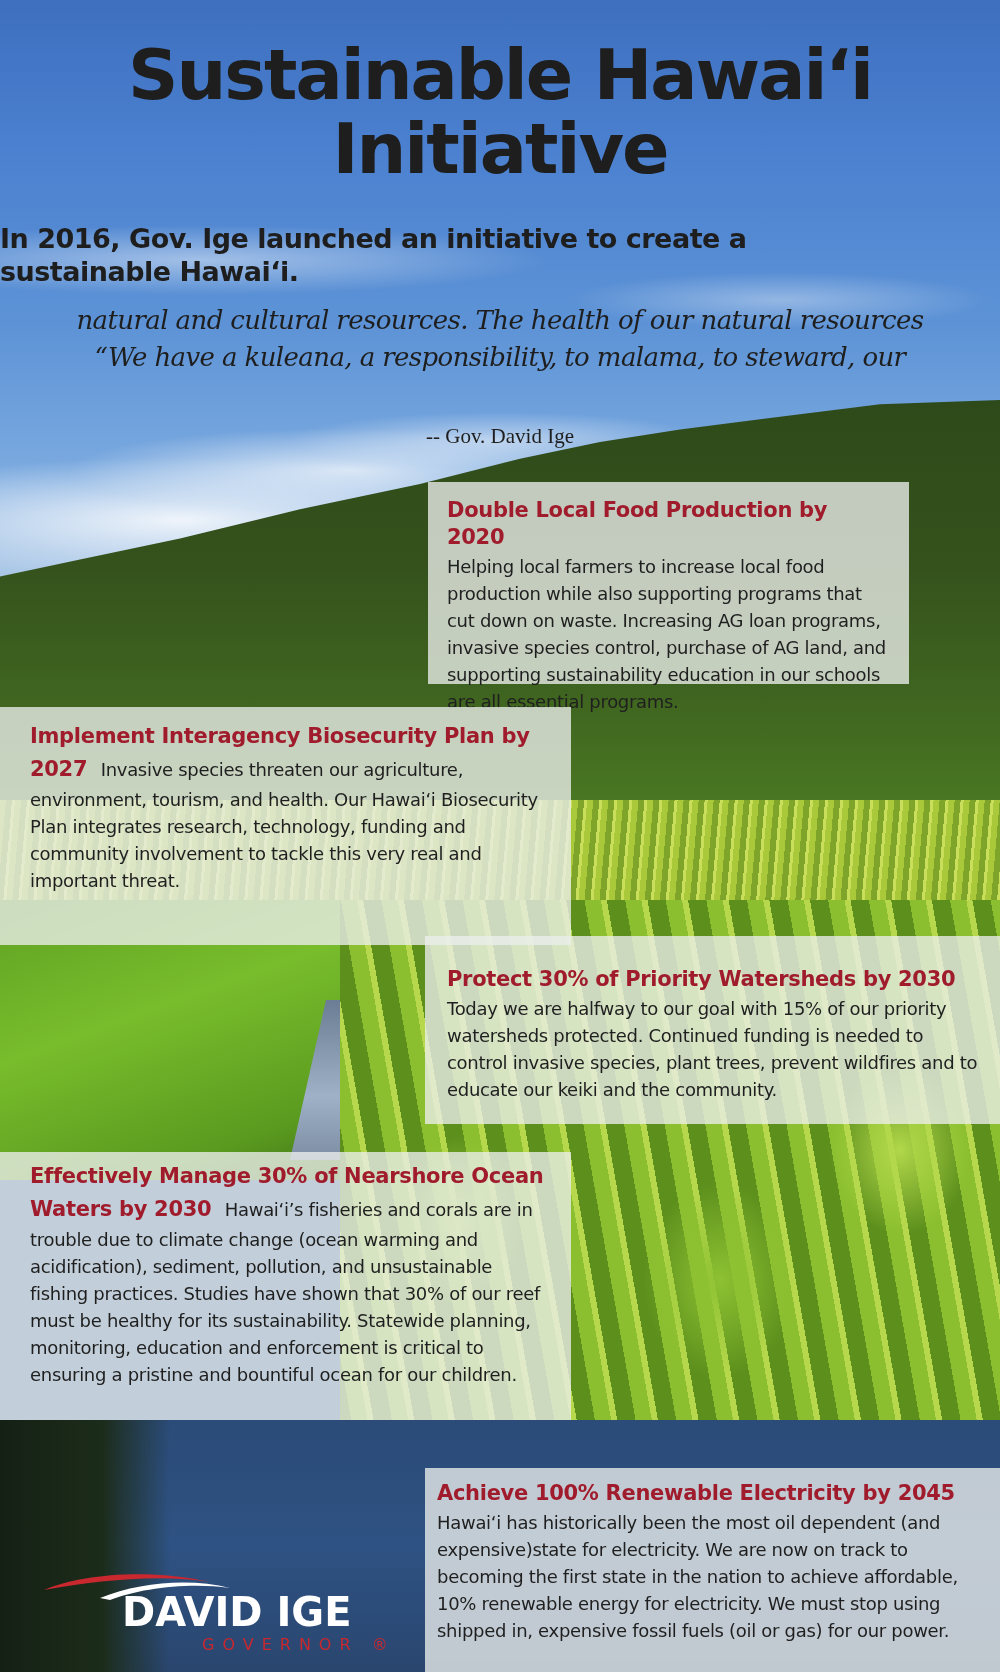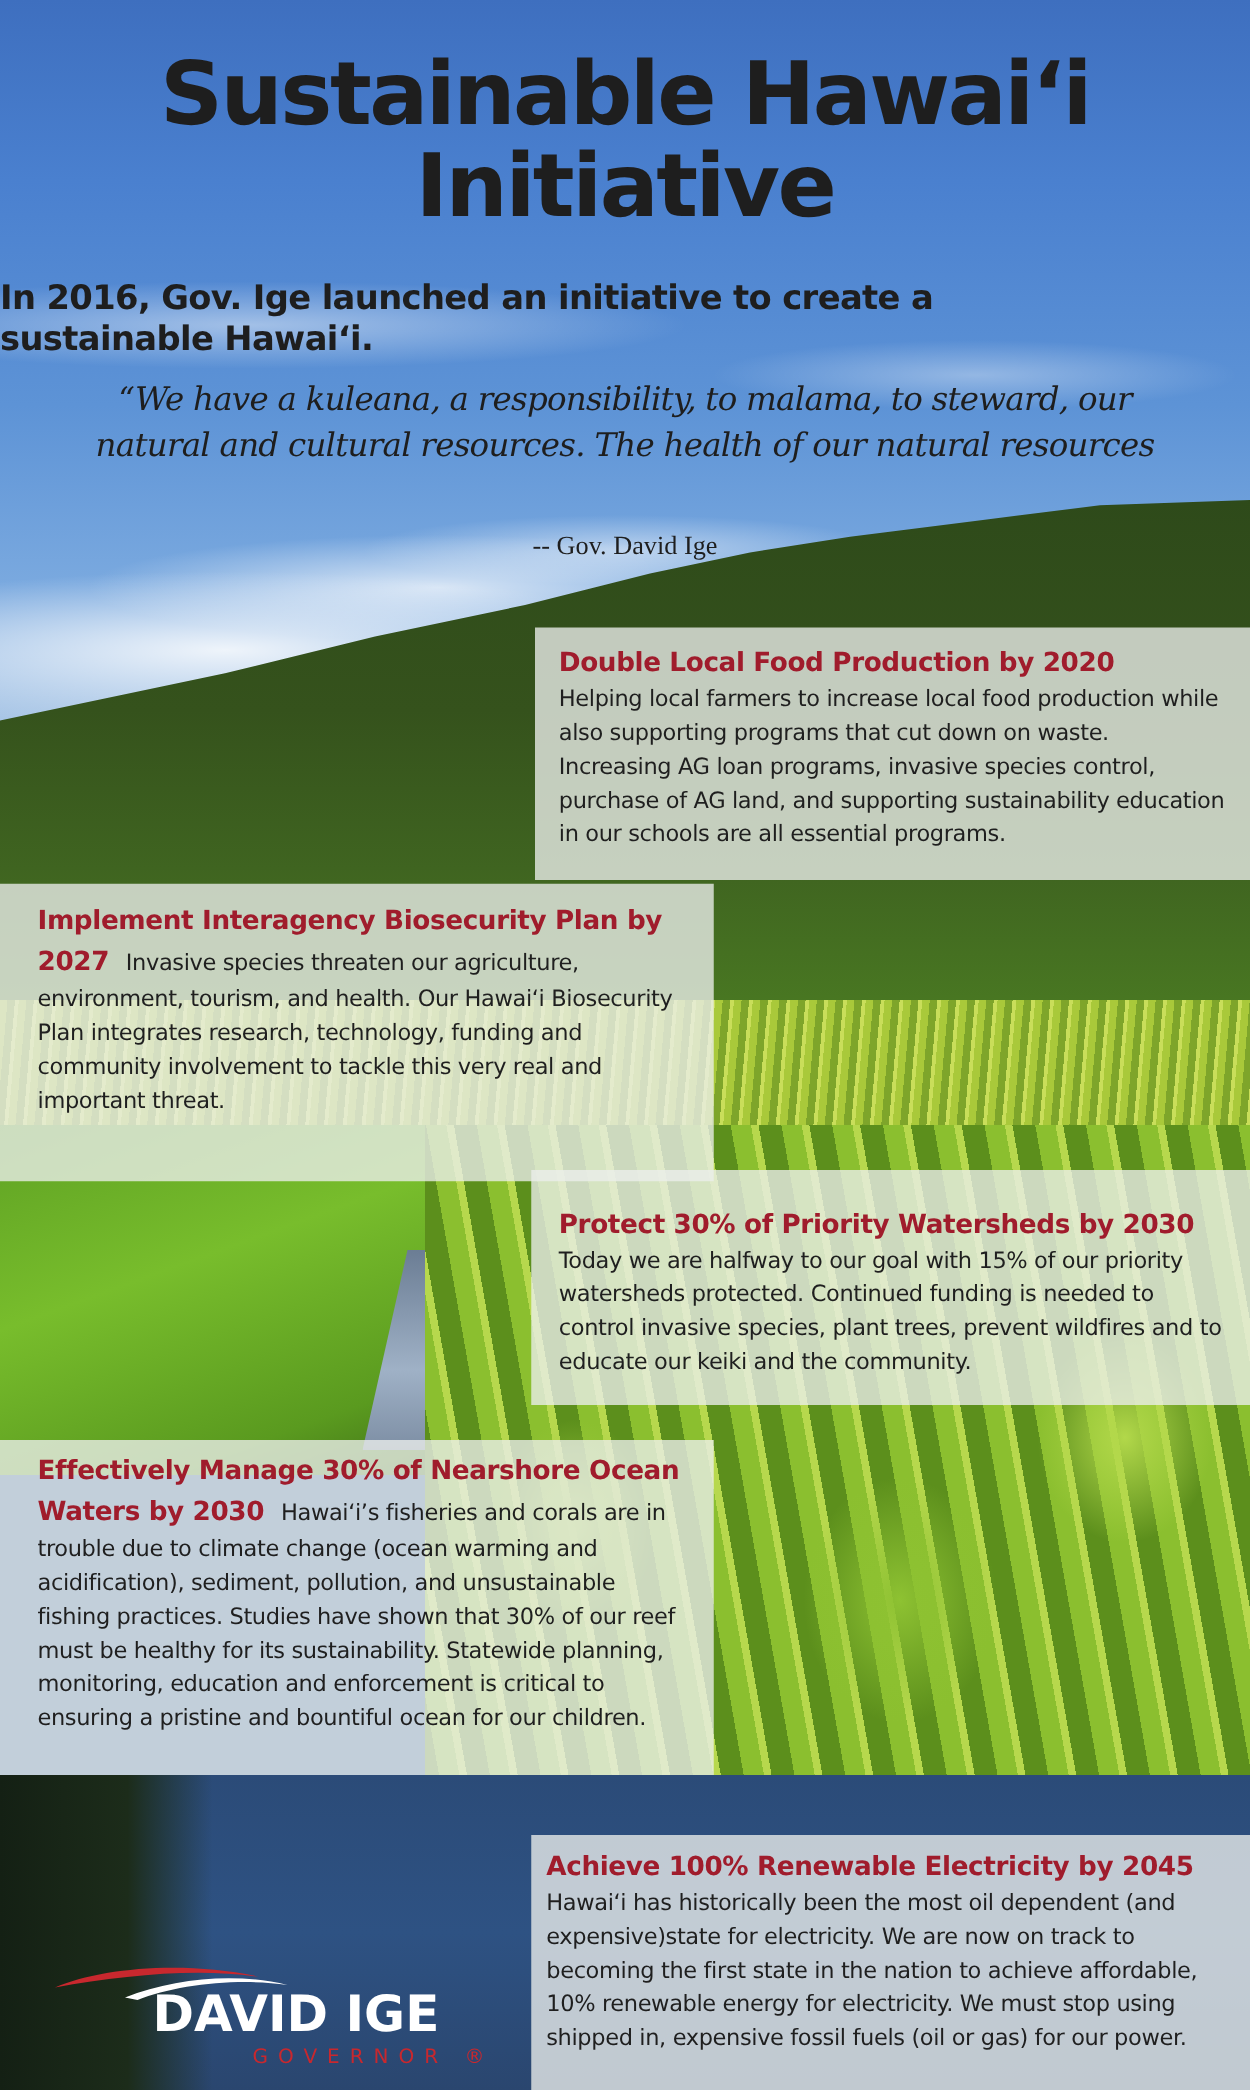--- a/index.html
+++ b/index.html
@@ -82,21 +82,21 @@
       background: rgba(236,238,236,0.78);
       color: #1f1f1f;
       font-family: "DejaVu Sans", sans-serif;
       font-size: 18px; line-height: 27px; letter-spacing: -0.3px;
     }
     .card .heading {
       color: #a01c2c; font-weight: bold; font-size: 21px; letter-spacing: -0.3px;
     }
     .card .heading-block { display: block; margin-bottom: 2px; }
     .card .heading-inline { margin-right: 8px; }
-    .card1 { left: 428px; top: 482px; width: 572px; height: 202px; padding: 15px 18px 0 19px; margin-top: 20px; }
+    .card1 { left: 428px; top: 482px; width: 481px; height: 202px; padding: 15px 18px 0 19px; }
     .card2 { left: 0; top: 707px; width: 571px; height: 238px; padding: 13px 18px 0 30px; }
     .card3 { left: 425px; top: 936px; width: 575px; height: 188px; padding: 30px 14px 0 22px; }
     .card4 { left: 0; top: 1152px; width: 571px; height: 268px; padding: 8px 18px 0 30px; }
     .card5 { left: 425px; top: 1448px; width: 575px; height: 224px; padding: 12px 14px 0 12px; margin-top: 20px; }
     .card2 .heading, .card4 .heading { line-height: 33px; }
 
     
     .logo { position: absolute; left: 40px; top: 1560px; width: 370px; height: 100px; }
     .logo-swoosh { position: absolute; left: 0; top: 8px; width: 200px; height: 40px; }
     .logo-name {
@@ -128,22 +128,22 @@
   <div>Sustainable Hawai‘i</div>
   <div>Initiative</div>
 </div>
 
 <div class="subtitle">
   <div>In 2016, Gov. Ige launched an initiative to create a</div>
   <div>sustainable Hawai‘i.</div>
 </div>
 
 <div class="quote">
+  <div>natural and cultural resources. The health of our natural resources</div>
   <div>“We have a kuleana, a responsibility, to malama, to steward, our</div>
-  <div>natural and cultural resources. The health of our natural resources</div>
 </div>
 
 <div class="attribution">-- Gov. David Ige</div>
 
 <div class="card card1">
   <span class="heading heading-block">Double Local Food Production by 2020</span>
   <span>Helping local farmers to increase local food production while also supporting programs that cut down on waste. Increasing AG loan programs, invasive species control, purchase of AG land, and supporting sustainability education in our schools are all essential programs.</span>
 </div>
 
 <div class="card card2">

